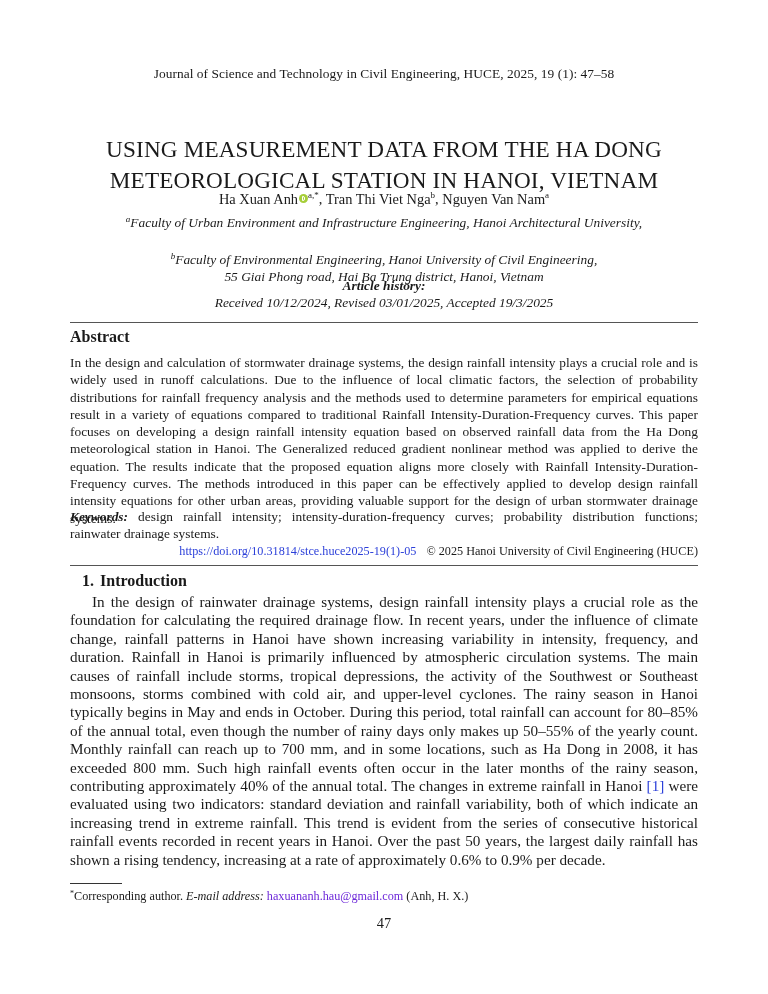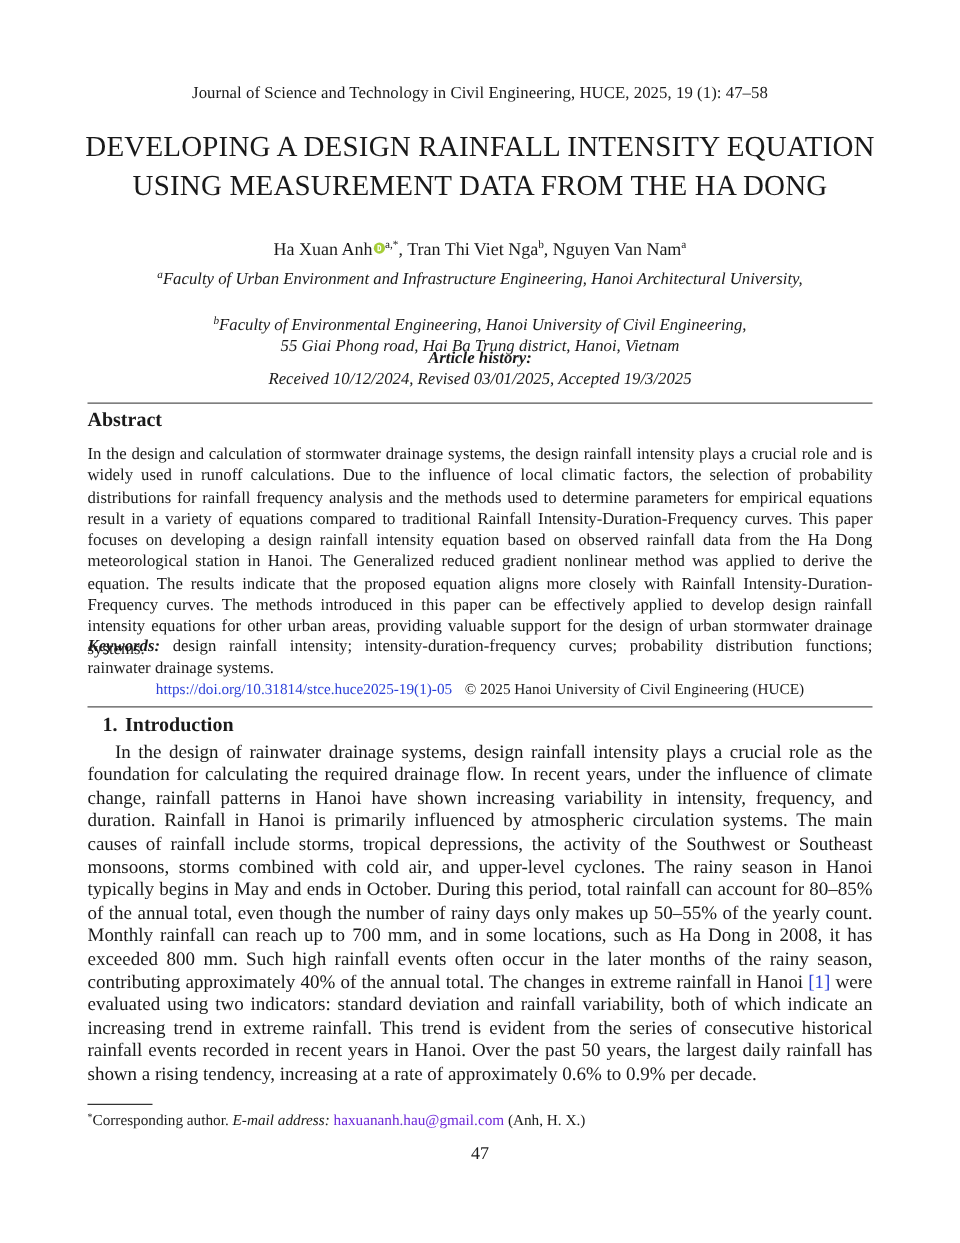--- a/index.html
+++ b/index.html
@@ -44,21 +44,21 @@
   .abs-body {
     position: absolute; top: 354px; left: 0; width: 628px; font-size: 13.4px; line-height: 17.3px;
     text-align: justify; margin: 0;
   }
   .keywords {
     position: absolute; top: 508px; left: 0; width: 628px; font-size: 13.4px; line-height: 17.3px;
     text-align: justify; margin: 0;
   }
   .keywords .klabel { font-style: italic; font-weight: bold; }
   .doi-line {
-    position: absolute; top: 544px; left: 0; width: 628px; text-align: center; font-size: 12.2px;
+    position: absolute; top: 544px; left: 0; width: 628px; text-align: right; font-size: 12.2px;
   }
   .doi-line a { color: #2b3fd9; text-decoration: none; margin-right: 10px; }
   .sec-head { position: absolute; top: 572px; left: 12px; font-weight: bold; font-size: 16px; }
   .sec-head .num { margin-right: 6px; }
   .intro {
     position: absolute; top: 593px; left: 0; width: 628px; font-size: 15.2px; line-height: 18.4px;
     text-align: justify; text-indent: 22px; margin: 0;
   }
   .intro .cite { color: #2b3fd9; }
   .fn-rule { position: absolute; top: 883px; left: 0; width: 52px; border-top: 1px solid #333; }
@@ -71,22 +71,23 @@
   }
 </style>
 </head>
 <body>
 
 <div class="page">
 
   <div class="running-head">Journal of Science and Technology in Civil Engineering, HUCE, 2025, 19 (1): 47–58</div>
 
   <h1 class="title">
-    <span>DEVELOPING A DESIGN RAINFALL INTENSITY EQUATION</span><br>
+    <br>
     <span>USING MEASUREMENT DATA FROM THE HA DONG</span><br>
+    <span>METEOROLOGICAL STATION IN HANOI, VIETNAM</span>
   </h1>
 
   <div class="authors">
     <span>Ha Xuan Anh</span><span class="orcid"></span><sup>a,*</sup><span>, </span><span>Tran Thi Viet Nga</span><sup>b</sup><span>, </span><span>Nguyen Van Nam</span><sup>a</sup>
   </div>
 
   <div class="affil">
     <sup>a</sup><span>Faculty of Urban Environment and Infrastructure Engineering, Hanoi Architectural University,</span><br>
     <br>
     <sup>b</sup><span>Faculty of Environmental Engineering, Hanoi University of Civil Engineering,</span><br>

